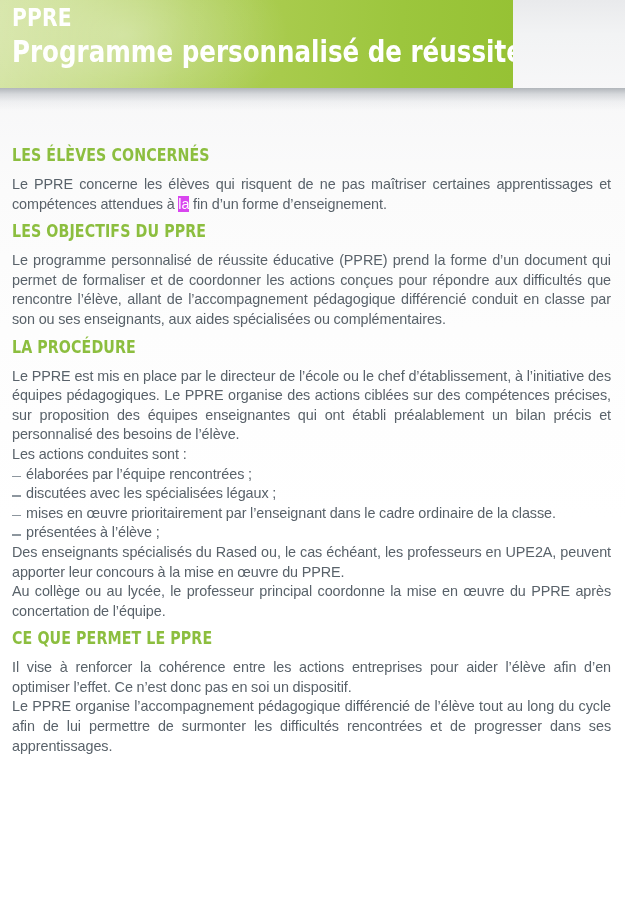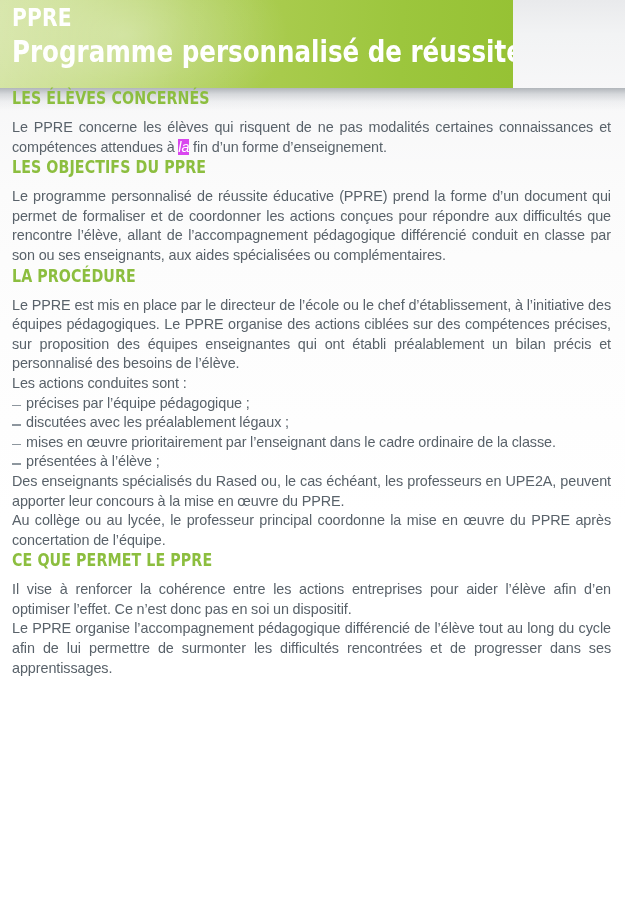--- a/index.html
+++ b/index.html
@@ -129,21 +129,21 @@
     margin: 0;
     color: #59626a;
     font-size: 14.4px;
     line-height: 19.6px;
     text-align: justify;
     letter-spacing: -0.08px;
     word-spacing: -0.2px;
   }
 
   .sec { position: relative; }
-  .sec + .sec { margin-top: 0; }
+  .sec + .sec { margin-top: 7px; }
 
   .gap-title-body { height: 10px; }
 
   ul.actions {
     margin: 0;
     padding: 0;
     list-style: none;
   }
   li.action-item {
     position: relative;
@@ -155,25 +155,24 @@
     left: 0;
     top: 11px;
     width: 9px;
     height: 1.6px;
     background: #8d969e;
   }
 
   .sel {
     background: #d946ef;
     color: #ffffff;
-    font-style: italic;
-  }
-
-  
-  .s1 { }   
+  }
+
+  
+  .s1 { margin-top: 57px; }   
   .s2 { margin-top: 33px; }   
   .s3 { margin-top: 32px; }   
   .s4 { margin-top: 37px; }   
 
   .list-block { margin-top: 10px; }
   .after-list { margin-top: 12px; }
   .para-gap  { margin-top: 13px; }
 </style>
 </head>
 <body>
@@ -186,47 +185,47 @@
     <div class="banner-title">Programme personnalisé de réussite éducative</div>
   </div>
 </header>
 <div class="banner-shadow"></div>
 
 <main class="content">
 
   <section class="sec s1">
     <h2 class="section-title">LES ÉLÈVES CONCERNÉS</h2>
     <div class="gap-title-body"></div>
-    <p class="body-text"><span>Le PPRE concerne les élèves qui risquent de ne pas modalités certaines connaissances et compétences attendues à </span><span class="sel">la</span><span> fin d’un forme d’enseignement.</span></p>
+    <p class="body-text"><span>Le PPRE concerne les élèves qui risquent de ne pas maîtriser certaines apprentissages et compétences attendues à </span><span class="sel">la</span><span> fin d’un forme d’enseignement.</span></p>
   </section>
 
   <section class="sec s2">
     <h2 class="section-title">LES OBJECTIFS DU PPRE</h2>
     <div class="gap-title-body"></div>
     <p class="body-text">Le programme personnalisé de réussite éducative (PPRE) prend la forme d’un document qui permet de formaliser et de coordonner les actions conçues pour répondre aux difficultés que rencontre l’élève, allant de l’accompagnement pédagogique différencié conduit en classe par son ou ses enseignants, aux aides spécialisées ou complémentaires.</p>
   </section>
 
   <section class="sec s3">
     <h2 class="section-title">LA PROCÉDURE</h2>
     <div class="gap-title-body"></div>
     <p class="body-text">Le PPRE est mis en place par le directeur de l’école ou le chef d’établissement, à l’initiative des équipes pédagogiques. Le PPRE organise des actions ciblées sur des compétences précises, sur proposition des équipes enseignantes qui ont établi préalablement un bilan précis et personnalisé des besoins de l’élève.</p>
 
     <p class="lead-in para-gap">Les actions conduites sont :</p>
 
     <ul class="actions list-block">
       <li class="action-item">
         <span class="dash"></span>
-        <span>précises par l’équipe pédagogique ;</span>
-      </li>
-      <li class="action-item">
-        <span class="dash"></span>
-      </li>
-      <li class="action-item">
-        <span class="dash"></span>
-        <span>discutées avec les préalablement légaux ;</span>
+        <span>élaborées par l’équipe rencontrées ;</span>
+      </li>
+      <li class="action-item">
+        <span class="dash"></span>
+      </li>
+      <li class="action-item">
+        <span class="dash"></span>
+        <span>discutées avec les spécialisées légaux ;</span>
       </li>
       <li class="action-item">
         <span class="dash"></span>
         <span>mises en œuvre prioritairement par l’enseignant dans le cadre ordinaire de la classe.</span>
       </li>
       <li class="action-item">
         <span class="dash"></span>
         <span>présentées à l’élève ;</span>
       </li>
     </ul>

